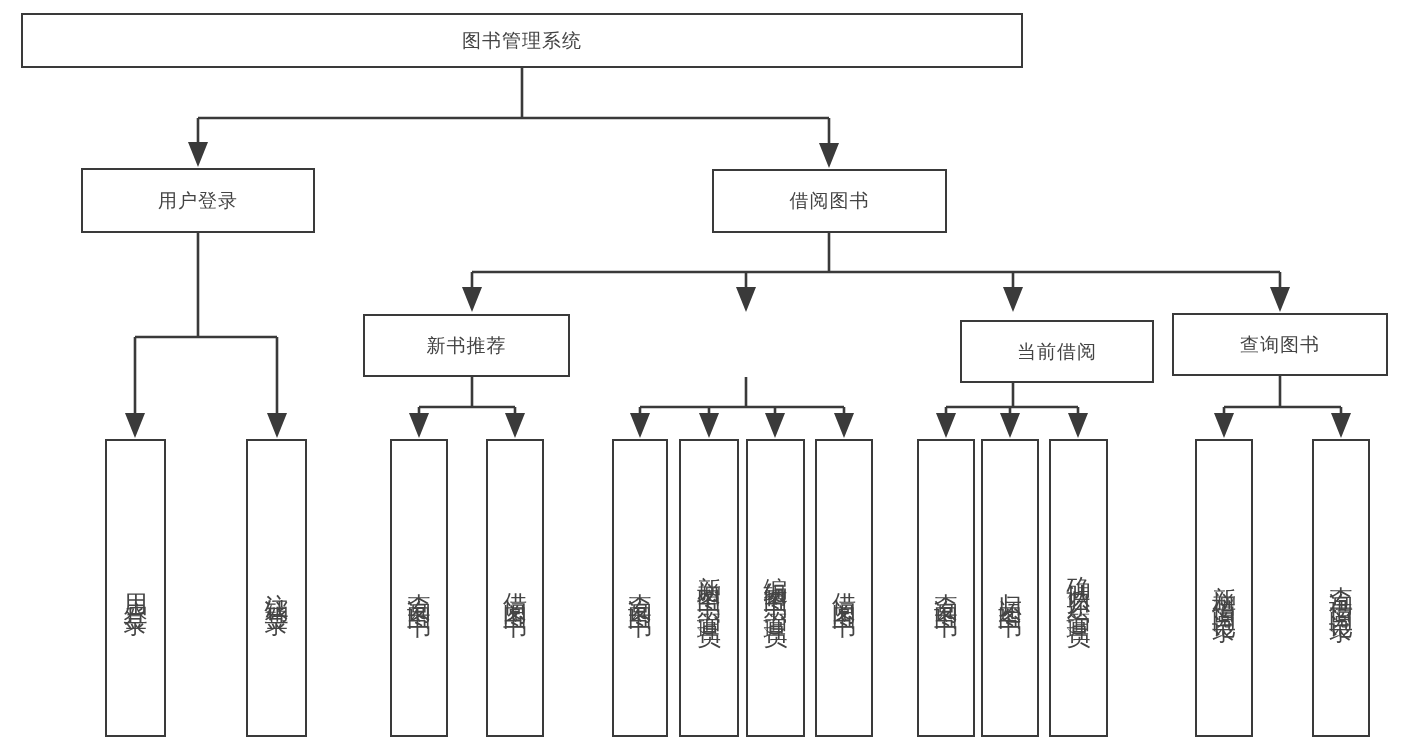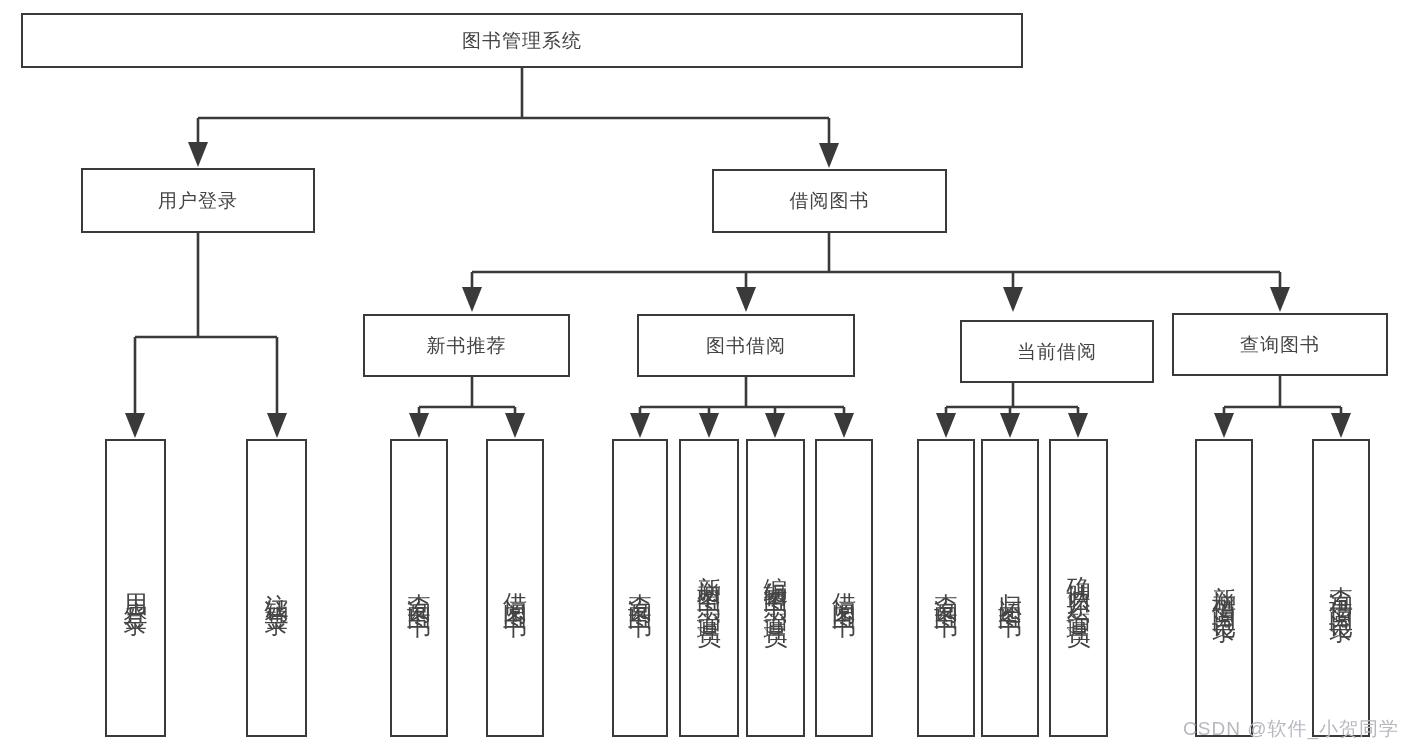--- a/index.html
+++ b/index.html
@@ -129,23 +129,20 @@
   <div class="box n-login">
     <span class="hlabel">用户登录</span>
   </div>
   <div class="box n-manage">
     <span class="hlabel">借阅图书</span>
   </div>
 
   <div class="box n-recommend">
     <span class="hlabel">新书推荐</span>
   </div>
-  <div class="box n-borrow">
-    <span class="hlabel">图书借阅</span>
-  </div>
   <div class="box n-current">
     <span class="hlabel">当前借阅</span>
   </div>
   <div class="box n-records">
     <span class="hlabel">查询图书</span>
   </div>
 
   <div class="box leaf n-a1">
     <span class="vlabel">用户登录</span>
   </div>
@@ -183,14 +180,13 @@
     <span class="vlabel">确认归还（管理员）</span>
   </div>
 
   <div class="box leaf n-e1">
     <span class="vlabel">新增借阅记录</span>
   </div>
   <div class="box leaf n-e2">
     <span class="vlabel">查询借阅记录</span>
   </div>
 
-  <div class="watermark">CSDN @软件_小贺同学</div>
 </div>
 
 </body></html>

